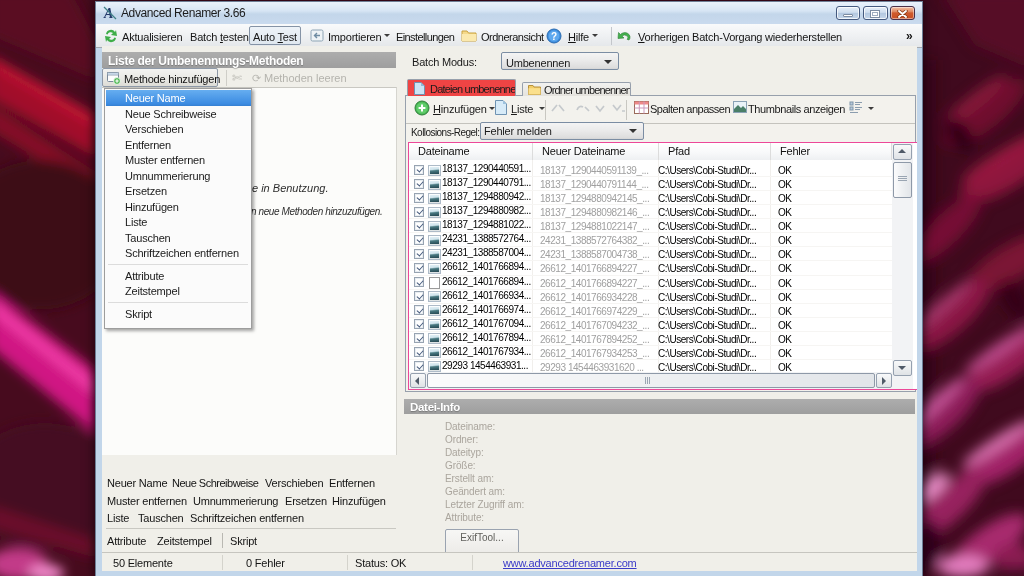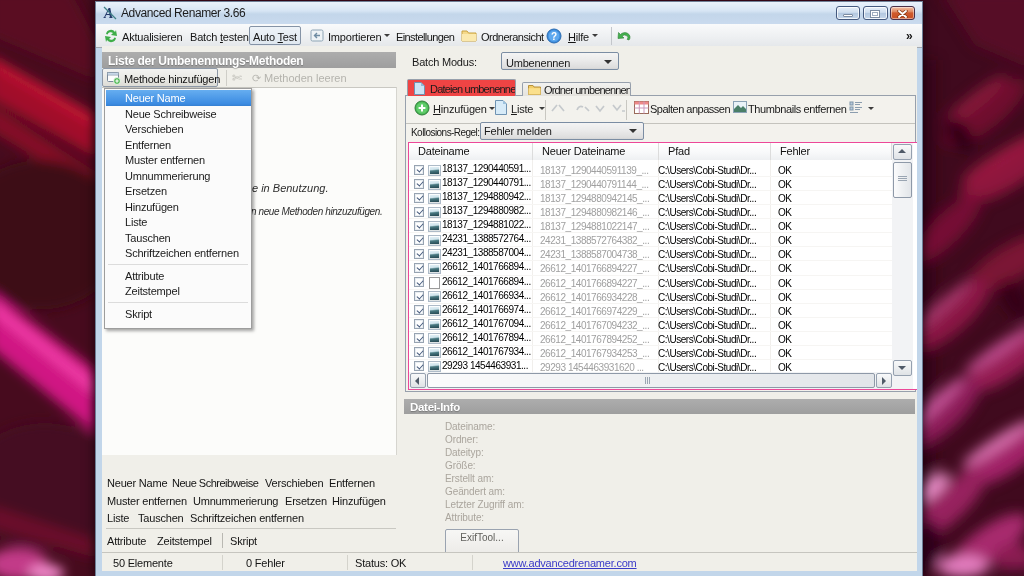--- a/index.html
+++ b/index.html
@@ -174,20 +174,21 @@
       <svg class="tbi" style="left:450px" width="16" height="16" viewBox="0 0 16 16">
         <circle cx="8" cy="8" r="7" fill="#3e8ede" stroke="#2a6ab0"></circle>
         <circle cx="8" cy="8" r="5.4" fill="#5ea8ee"></circle>
         <text x="5" y="12" font-size="10" font-weight="bold" fill="#fff">?</text>
       </svg>
       <span class="tb" style="left:472px"><u>H</u>ilfe<span class="dda"></span></span>
       <div class="abs" style="left:515px;top:3px;width:1px;height:18px;background:#c3c6cb"></div>
       <svg class="tbi" style="left:520px" width="16" height="16" viewBox="0 0 16 16">
         <path d="M13,12 A5,4.4 0 0 0 4.5,6.5 L2.5,4.5 L2,10.5 L8,10 L6.2,8.2 A3,2.7 0 0 1 11.2,11.4 Z" fill="#44b04e" stroke="#2e8038" stroke-width=".6"></path>
       </svg>
+      <span class="tb" style="left:542px"><u>V</u>orherigen Batch-Vorgang wiederherstellen</span>
       <span class="abs" style="left:810px;top:5px;font-size:12px;font-weight:bold;letter-spacing:-1px">»</span>
     </div>
 
     <div id="client">
 
       <div class="grayhdr" style="left:0;top:6px;width:294px;height:16px">Liste der Umbenennungs-Methoden</div>
       <div id="btn-methode">
         <svg class="abs" style="left:4px;top:2px" width="14" height="14" viewBox="0 0 14 14">
           <rect x="0.5" y="1.5" width="11" height="9" rx="1" fill="#fdfdfd" stroke="#7a8a9a"></rect>
           <rect x="0.5" y="1.5" width="11" height="2.6" fill="#c8d8e8" stroke="#7a8a9a" stroke-width=".5"></rect>
@@ -270,21 +271,21 @@
           <svg class="abs" style="left:228px;top:4px" width="15" height="15" viewBox="0 0 15 15">
             <rect x="0.5" y="1.5" width="14" height="12" fill="#fff" stroke="#9a6a5a"></rect>
             <rect x="0.5" y="1.5" width="14" height="3" fill="#e88"></rect>
             <path d="M5.3,1.5 L5.3,13.5 M10,1.5 L10,13.5 M0.5,8 L14.5,8" stroke="#c9b" stroke-width="1"></path>
           </svg>
           <span class="abs" style="left:244px;top:7px;letter-spacing:-0.5px">Spalten anpassen</span>
           <svg class="abs" style="left:327px;top:5px" width="14" height="12" viewBox="0 0 14 12">
             <rect x="0.5" y="0.5" width="13" height="11" fill="#eaf3f8" stroke="#8aa2b5"></rect>
             <path d="M1,8 L5,4 L8,7 L10,5 L13,8 L13,11 L1,11 Z" fill="#4a7f68"></path>
           </svg>
-          <span class="abs" style="left:342px;top:7px;letter-spacing:-0.4px">Thumbnails entfernen</span>
+          <span class="abs" style="left:342px;top:7px;letter-spacing:-0.4px">Thumbnails anzeigen</span>
           <svg class="abs" style="left:443px;top:5px" width="14" height="13" viewBox="0 0 14 13">
             <rect x="1" y="1" width="3" height="3" fill="#b8cadb" stroke="#7f95aa"></rect>
             <rect x="1" y="6" width="3" height="3" fill="#b8cadb" stroke="#7f95aa"></rect>
             <path d="M6,1.5 L13,1.5 M6,3.5 L11,3.5 M6,6.5 L13,6.5 M6,8.5 L11,8.5 M1,11.5 L9,11.5" stroke="#8b9dae"></path>
           </svg>
           <span class="dda abs" style="left:459px;top:11px"></span>
         </div>
         <span class="abs" style="left:7px;top:81px;font-size:10px;letter-spacing:-0.55px">Kollosions-Regel:</span>
         <div class="combo" style="left:76px;top:76px;width:164px;height:18px">
             <span class="abs" style="left:3px;top:2px">Fehler melden</span>

